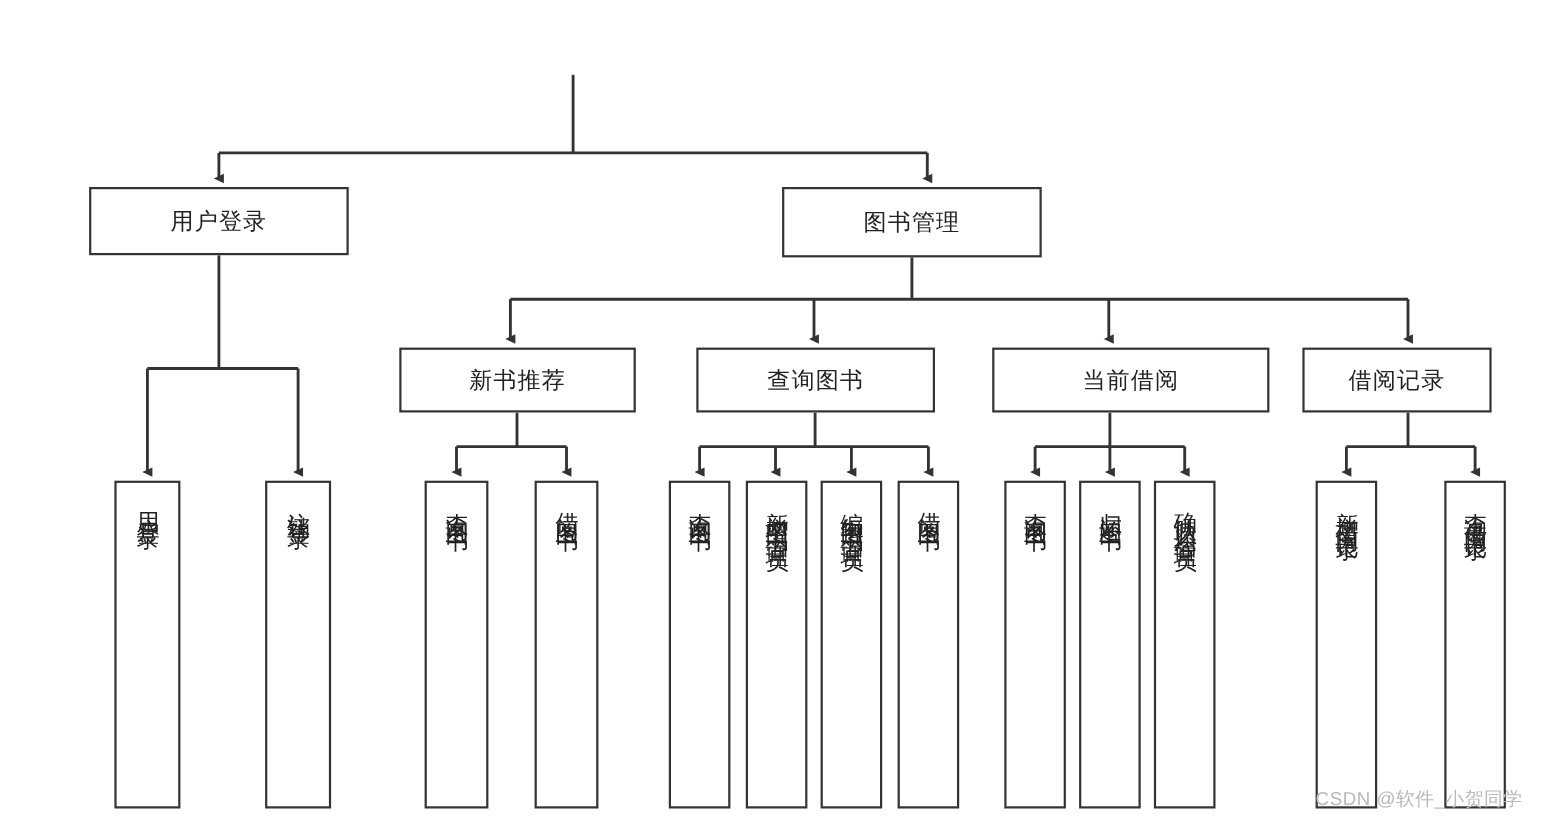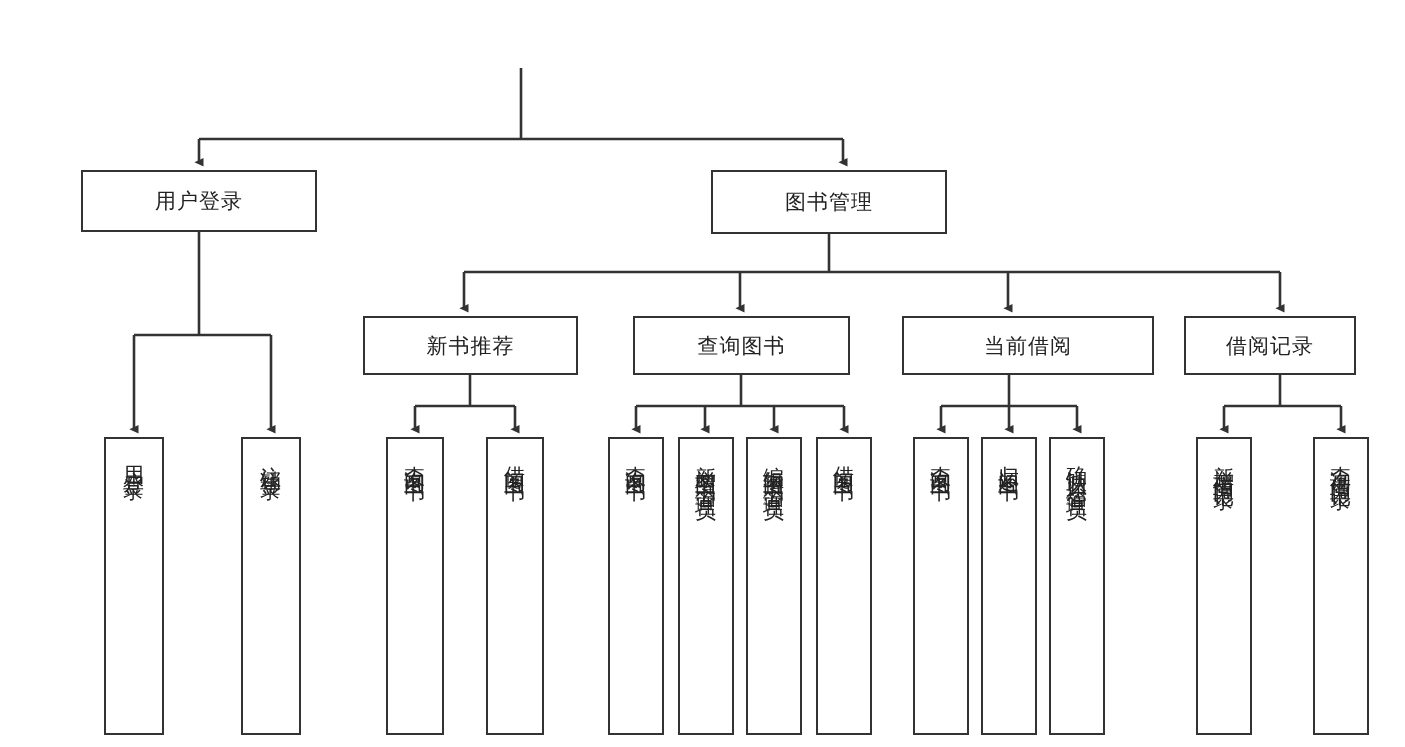--- a/index.html
+++ b/index.html
@@ -172,14 +172,15 @@
     <span class="vtext">确认归还（管理员）</span>
   </div>
 
   <div class="node vertical" style="left:1196px; top:437px; width:56px; height:298px;">
     <span class="vtext">新增借阅记录</span>
   </div>
   <div class="node vertical" style="left:1313px; top:437px; width:56px; height:298px;">
     <span class="vtext">查询借阅记录</span>
   </div>
 
+  <div class="watermark" style="left:1196px; top:715px;">CSDN @软件_小贺同学</div>
 
 </div>
 
 </body></html>

